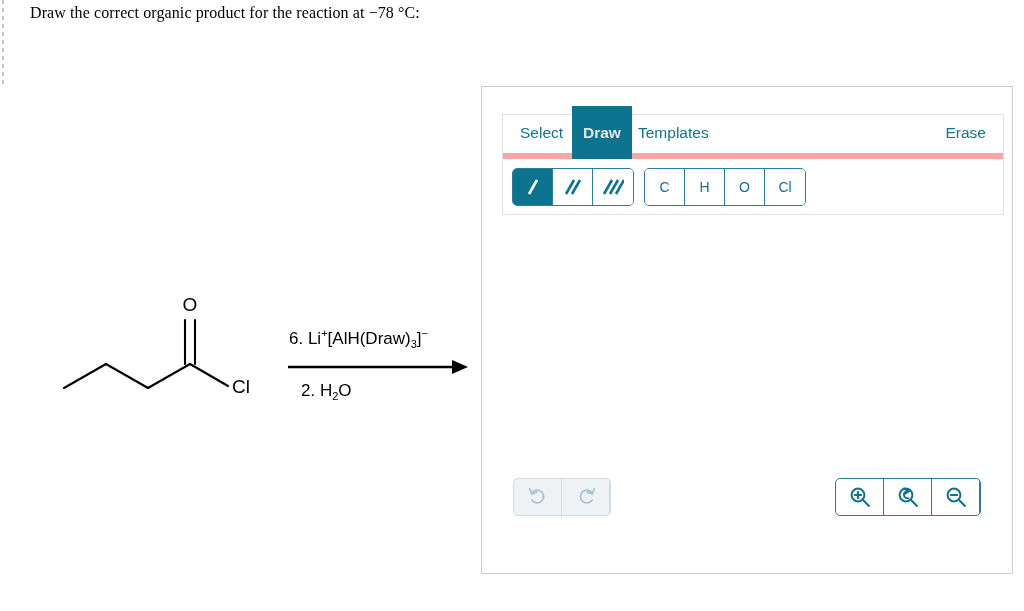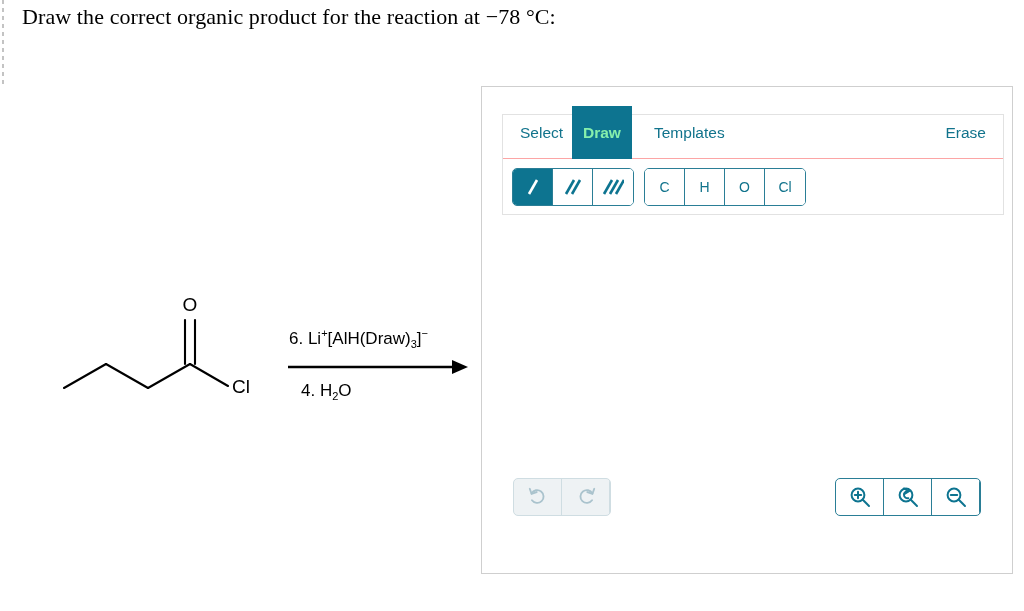--- a/index.html
+++ b/index.html
@@ -22,23 +22,23 @@
     background: repeating-linear-gradient(
       to bottom,
       #b9b9b9 0px, #b9b9b9 4px,
       rgba(255,255,255,0) 4px, rgba(255,255,255,0) 8px);
     opacity: .85;
   }
 
   
   #prompt {
     position: absolute;
-    left: 22px; top: 4px;
+    left: 30px; top: 4px;
     font-family: "Liberation Serif", serif;
-    font-size: 22px;
+    font-size: 16px;
     color: #000;
     white-space: nowrap;
     letter-spacing: .1px;
   }
 
   
   #scheme {
     position: absolute;
     left: 40px; top: 280px;
     width: 440px; height: 140px;
@@ -70,41 +70,41 @@
   #toolbar-card {
     position: absolute;
     left: 20px; top: 27px;
     width: 502px; height: 101px;
     border: 1px solid #e2e2e2;
     background: #fff;
   }
   #tabs-row {
     position: relative;
     height: 44px;
-    border-bottom: 1px solid #fca5a5;
+    border-bottom: 6px solid #fca5a5;
   }
   .tab {
     position: absolute;
     top: -9px;
     height: 53px;
     line-height: 53px;
     padding: 0 11px;
     font-size: 15.5px;
     color: #11738c;
     cursor: pointer;
     white-space: nowrap;
   }
   .tab.active {
     background: #0d7490;
-    color: #86efac;
+    color: #e5e5e5;
     font-weight: 600;
   }
   #tab-select    { left: 6px; }
   #tab-draw      { left: 69px; }
-  #tab-templates { left: 140px; }
+  #tab-templates { left: 124px; }
   #tab-more      { left: 212px; }
   #tab-erase     { right: 6px; }
 
   
   #tools-row {
     position: relative;
     height: 56px;
   }
   .grp {
     position: absolute;
@@ -191,21 +191,21 @@
     <text x="192" y="113" text-anchor="start" font-family="Liberation Sans, sans-serif" font-size="19" fill="#000">Cl</text>
 
     <g>
       <line x1="248" y1="87" x2="412" y2="87" stroke="#000" stroke-width="2.4"></line>
       <polygon points="412,80 428,87 412,94" fill="#000"></polygon>
     </g>
   </svg>
 
   <div class="rgt" id="reagent-top"><span>6. Li</span><sup>+</sup><span>[AlH(Draw)</span><sub>3</sub><span>]</span><sup>−</sup></div>
 
-  <div class="rgt" id="reagent-bot"><span>4. H</span><sub>2</sub><span>O</span></div>
+  <div class="rgt" id="reagent-bot"><span>2. H</span><sub>2</sub><span>O</span></div>
 </div>
 
 <div id="editor-panel">
 
   <div id="toolbar-card">
 
     <div id="tabs-row">
       <div class="tab" id="tab-select">Select</div>
       <div class="tab active" id="tab-draw">Draw</div>
       <div class="tab" id="tab-templates">Templates</div>

